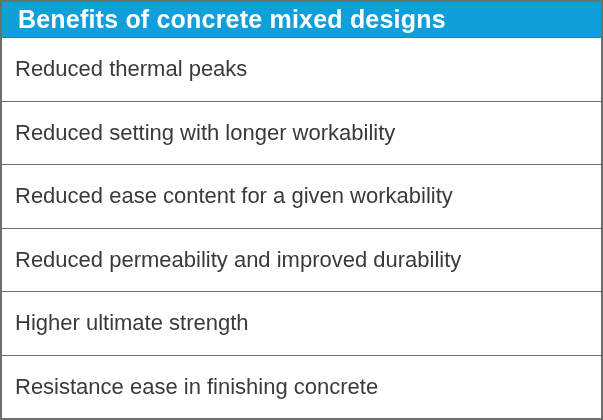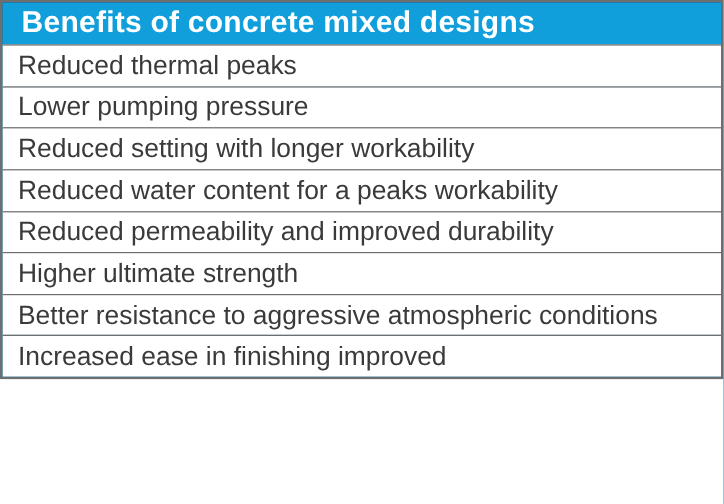--- a/index.html
+++ b/index.html
@@ -3,24 +3,24 @@
 <meta charset="utf-8">
 <style>
   html, body {
     margin: 0;
     padding: 0;
     background: #ffffff;
     font-family: "Liberation Sans", sans-serif;
   }
   .table-wrap {
     width: 603px;
-    height: 316px;
+    height: 420px;
     box-sizing: border-box;
     border: 2px solid var(--border, #6e6e6e);
-    background: #0369a1;
+    background: #be185d;
     display: flex;
     flex-direction: column;
     overflow: hidden;
   }
   .table-header {
     background: var(--header-bg, #119fdc);
     color: var(--header-text, #ffffff);
     font-size: 25px;
     font-weight: bold;
     flex: 0 0 35px;
@@ -47,21 +47,19 @@
     overflow: hidden;
   }
 </style>
 </head>
 <body>
 
 <div class="table-wrap">
   <div class="table-header">Benefits of concrete mixed designs</div>
   <div class="rows">
       <div class="row">Reduced thermal peaks</div>
-      <div class="row">Lower pumping pressure</div>
       <div class="row">Reduced setting with longer workability</div>
-      <div class="row">Reduced water content for a peaks workability</div>
+      <div class="row">Reduced ease content for a given workability</div>
       <div class="row">Reduced permeability and improved durability</div>
       <div class="row">Higher ultimate strength</div>
-      <div class="row">Better resistance to aggressive atmospheric conditions</div>
-      <div class="row">Increased ease in finishing improved</div>
+      <div class="row">Resistance ease in finishing concrete</div>
     </div>
 </div>
 
 </body></html>

